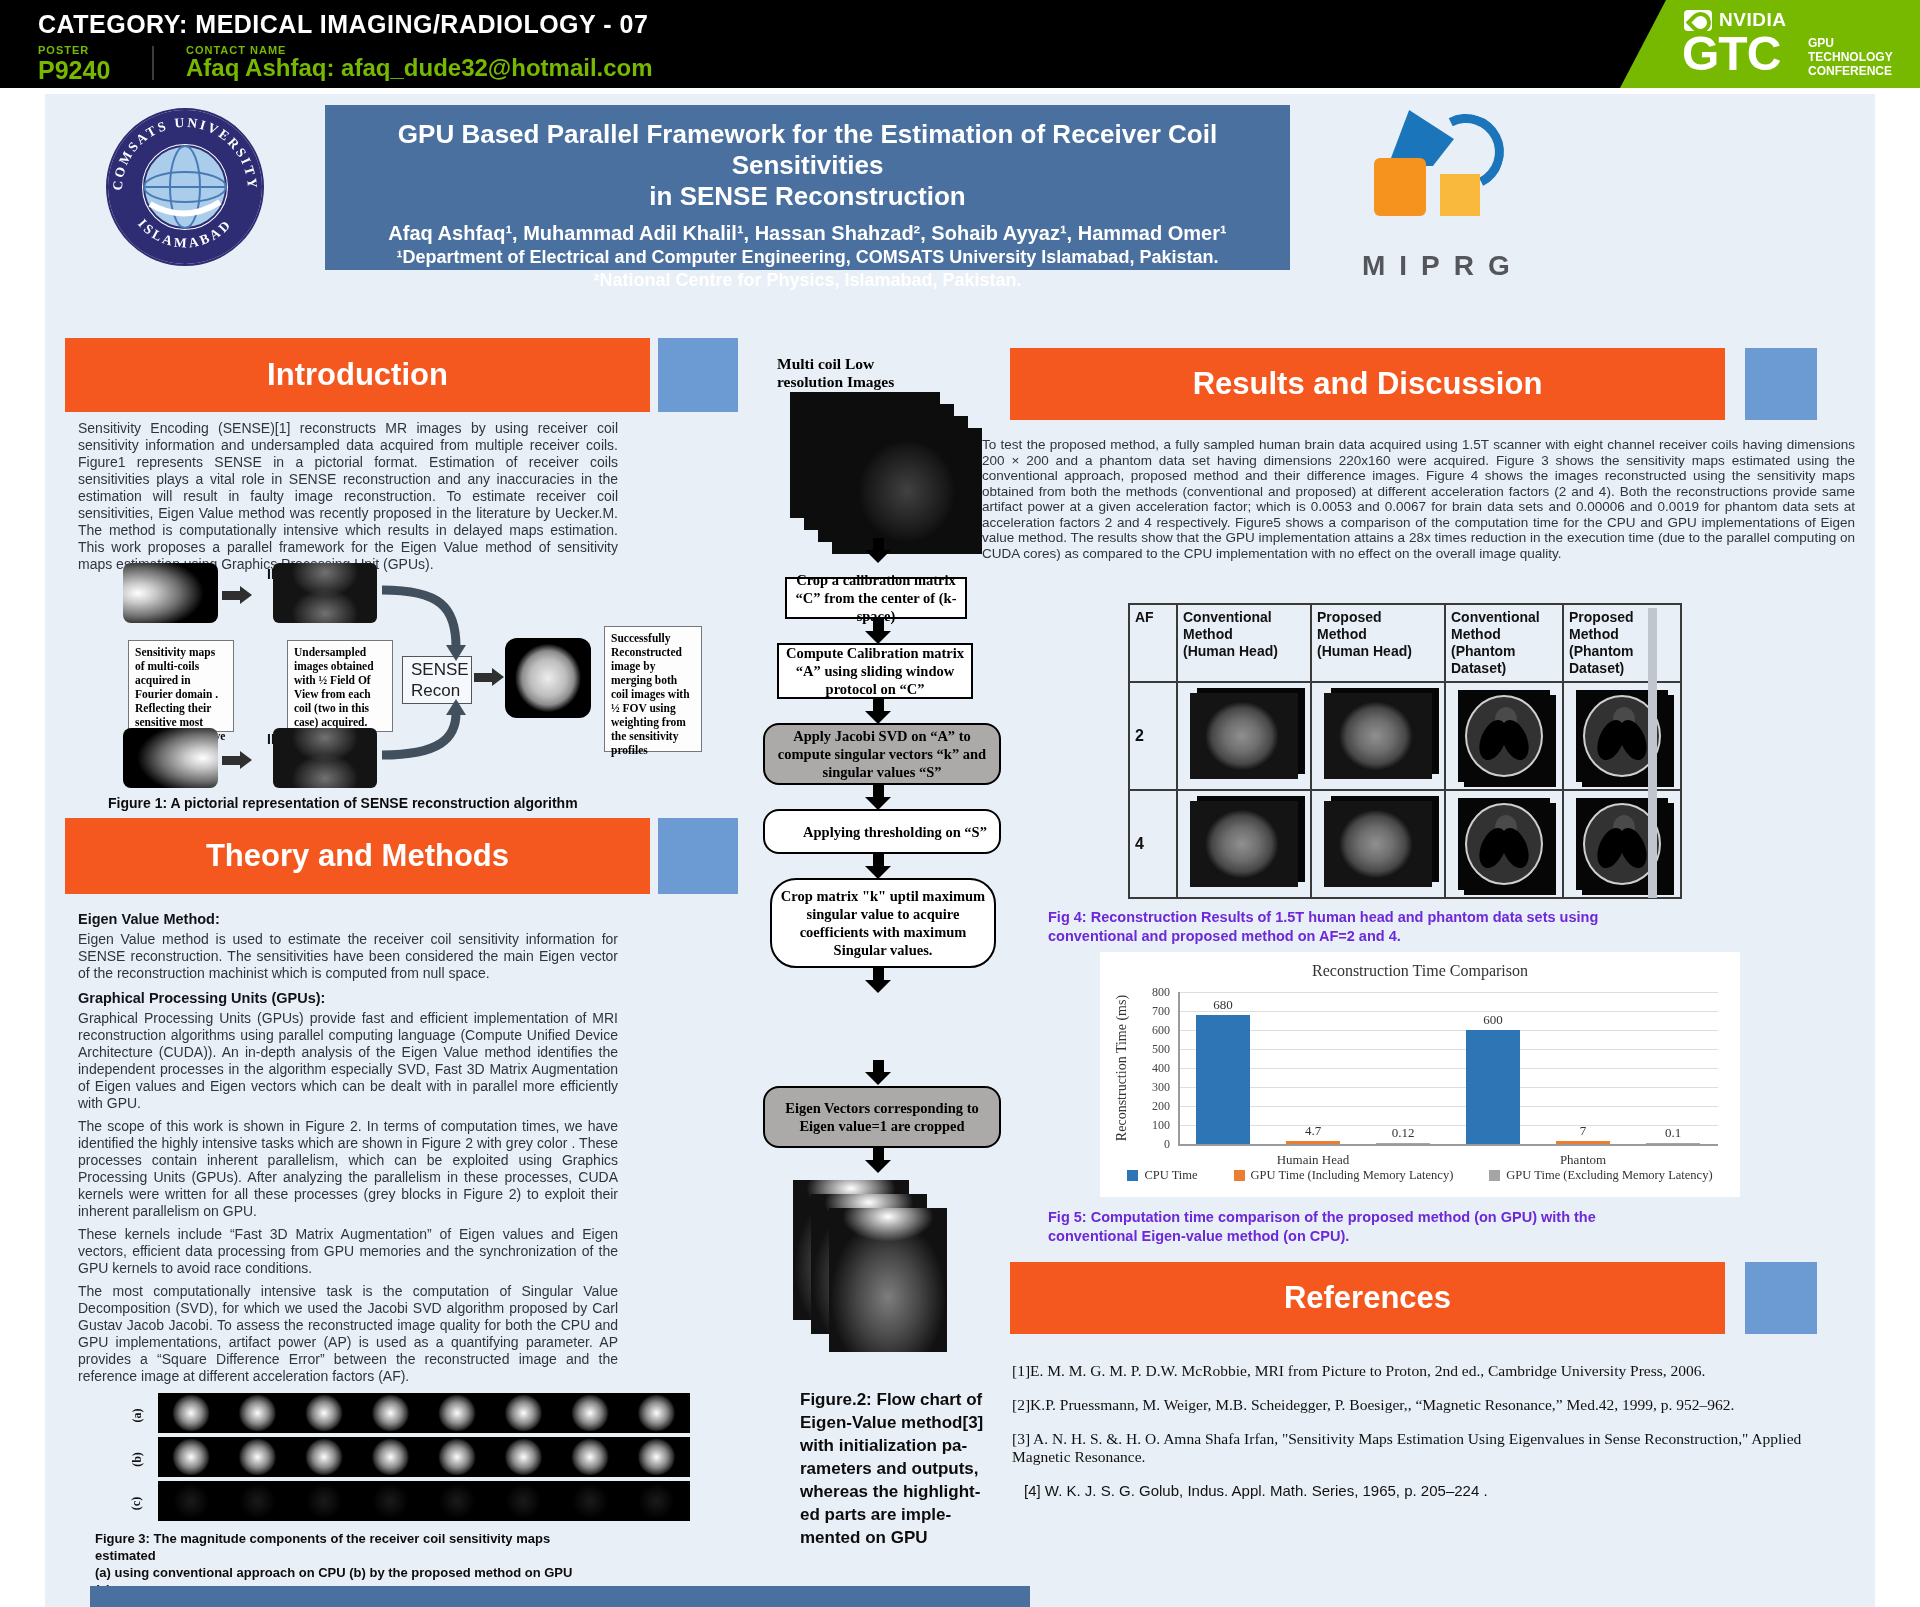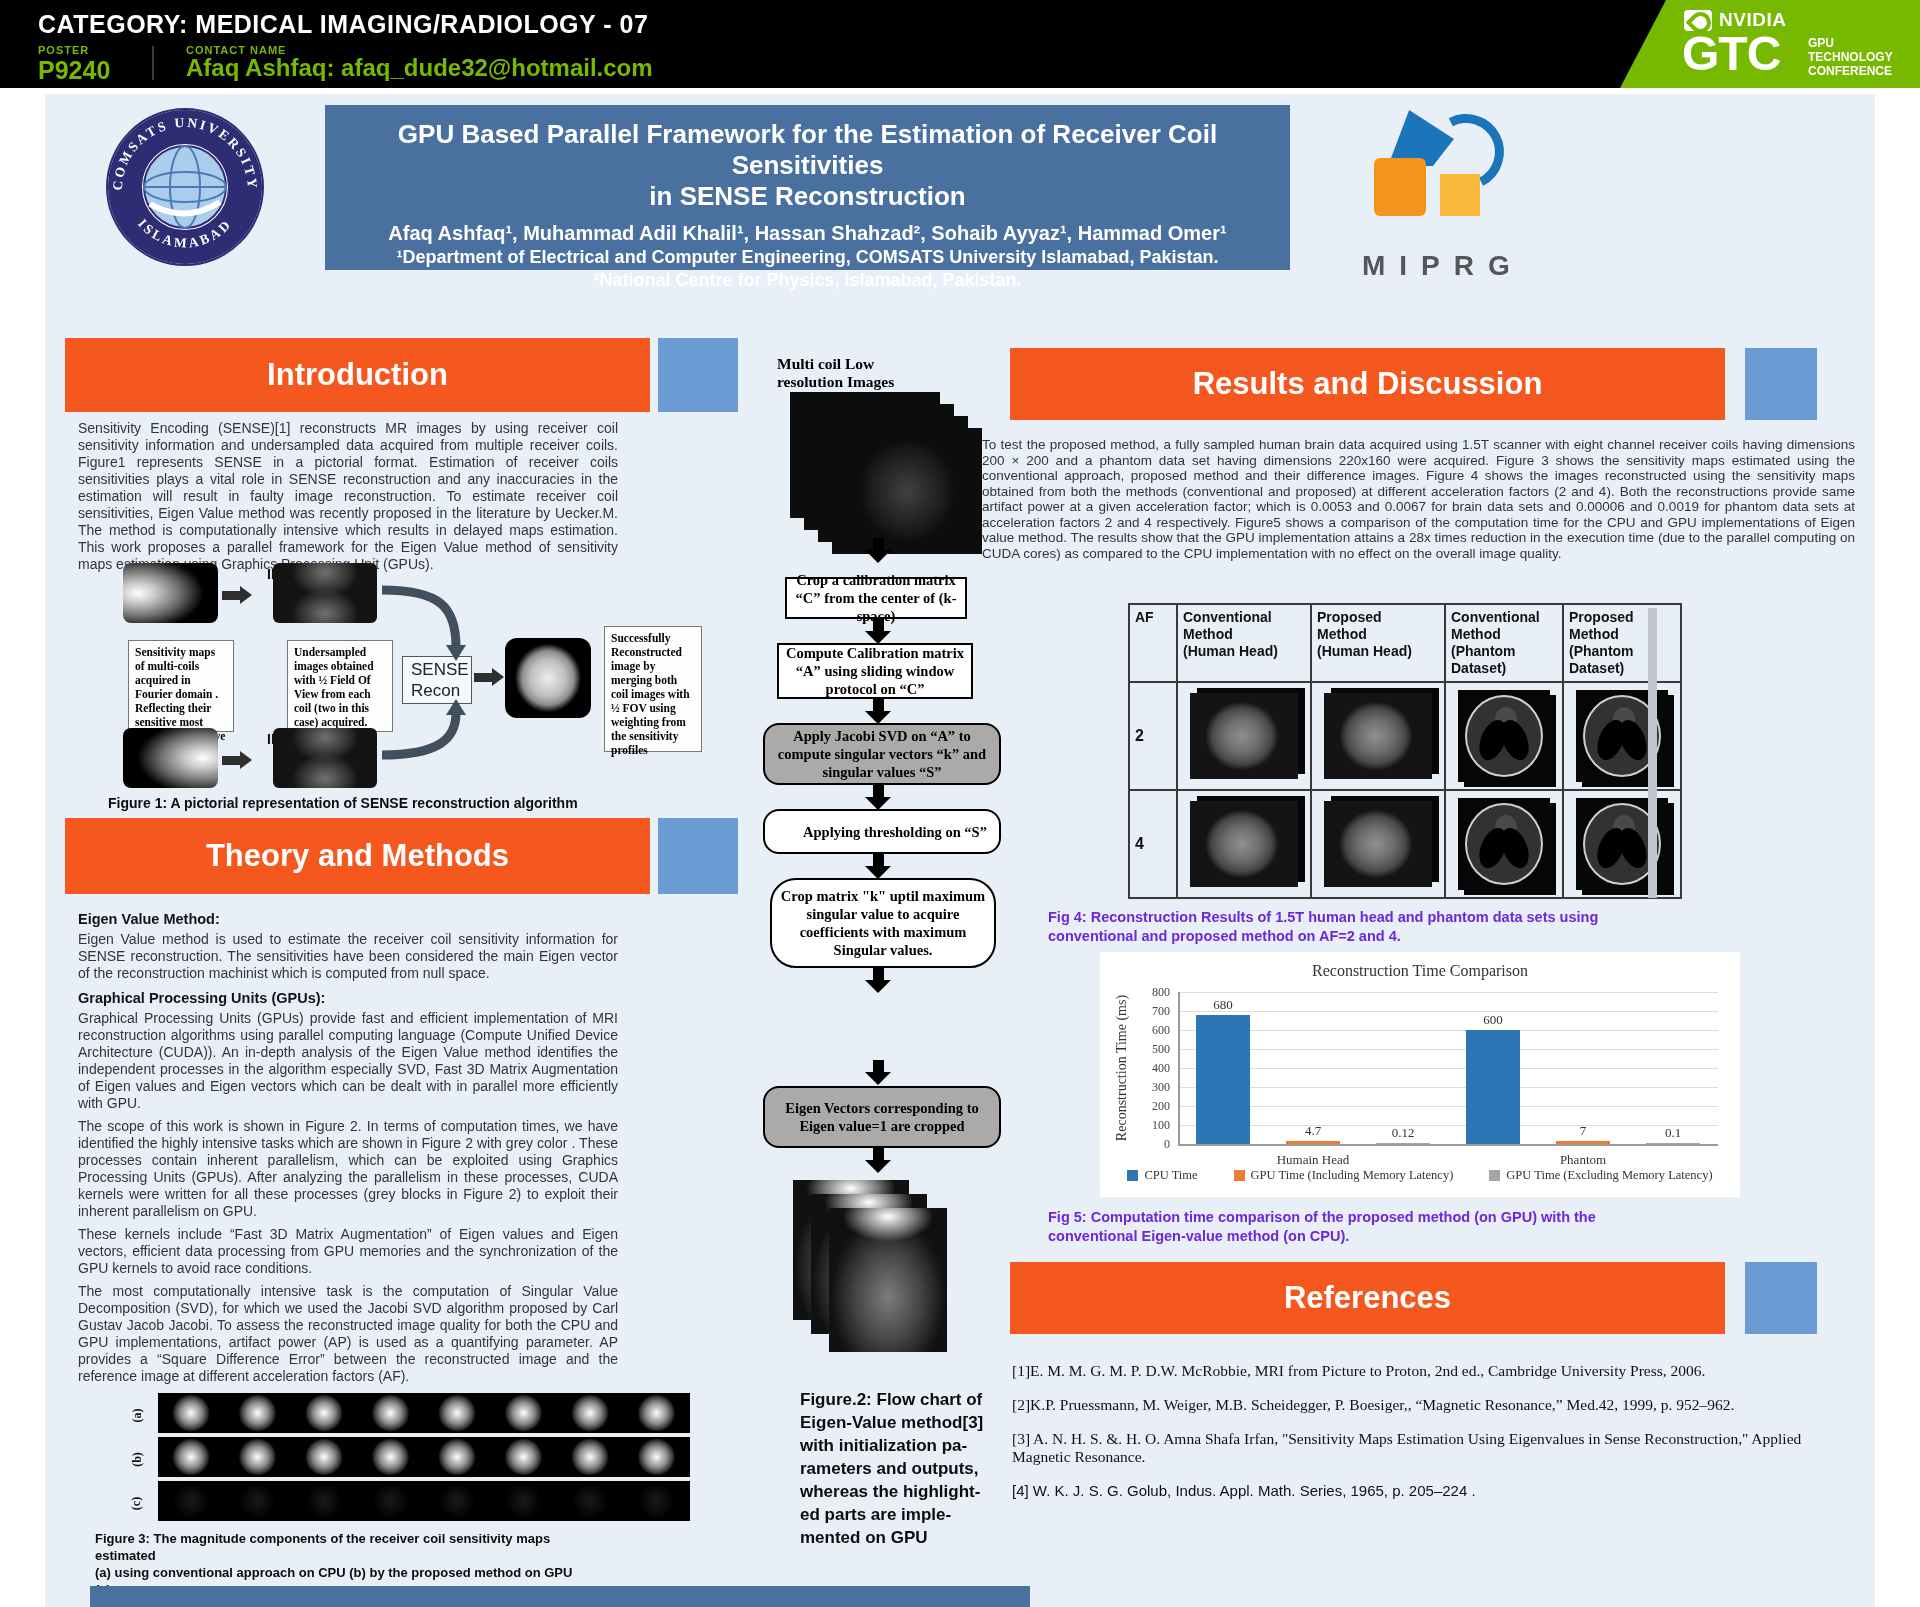--- a/index.html
+++ b/index.html
@@ -116,21 +116,21 @@
   #chart .blabel{position:absolute;text-align:center;font-family:"Liberation Serif",serif;font-size:13px;color:#333;}
   #chart .xcat{position:absolute;text-align:center;font-family:"Liberation Serif",serif;font-size:13px;color:#333;}
   #chart .legend{position:absolute;left:0;right:0;top:216px;display:flex;justify-content:center;gap:36px;}
   #chart .leg-item{display:flex;align-items:center;gap:6px;font-family:"Liberation Serif",serif;font-size:12.5px;color:#333;}
   #chart .leg-sq{width:11px;height:11px;display:inline-block;}
   #chart .ylab{position:absolute;left:-78px;top:108px;width:200px;text-align:center;
       font-family:"Liberation Serif",serif;font-size:14px;color:#333;transform:rotate(-90deg);}
 
   
   .ref-serif{font-family:"Liberation Serif",serif;font-size:15.5px;color:#111;margin:0 0 16px 0;}
-  .ref-sans{font-family:"Liberation Sans",sans-serif;font-size:15px;color:#111;margin:0;}
+  .ref-sans{font-family:"Liberation Sans",sans-serif;font-size:15px;color:#111;margin:12px;}
 </style>
 </head>
 <body>
 
 <div id="canvas">
 
   <div class="abs" id="topbar">
     <div class="abs cat-line">CATEGORY: MEDICAL IMAGING/RADIOLOGY - 07</div>
     <div class="abs small-green" style="left:38px;top:44px;">POSTER</div>
     <div class="abs big-green" style="left:38px;top:56px;font-size:25px;">P9240</div>

